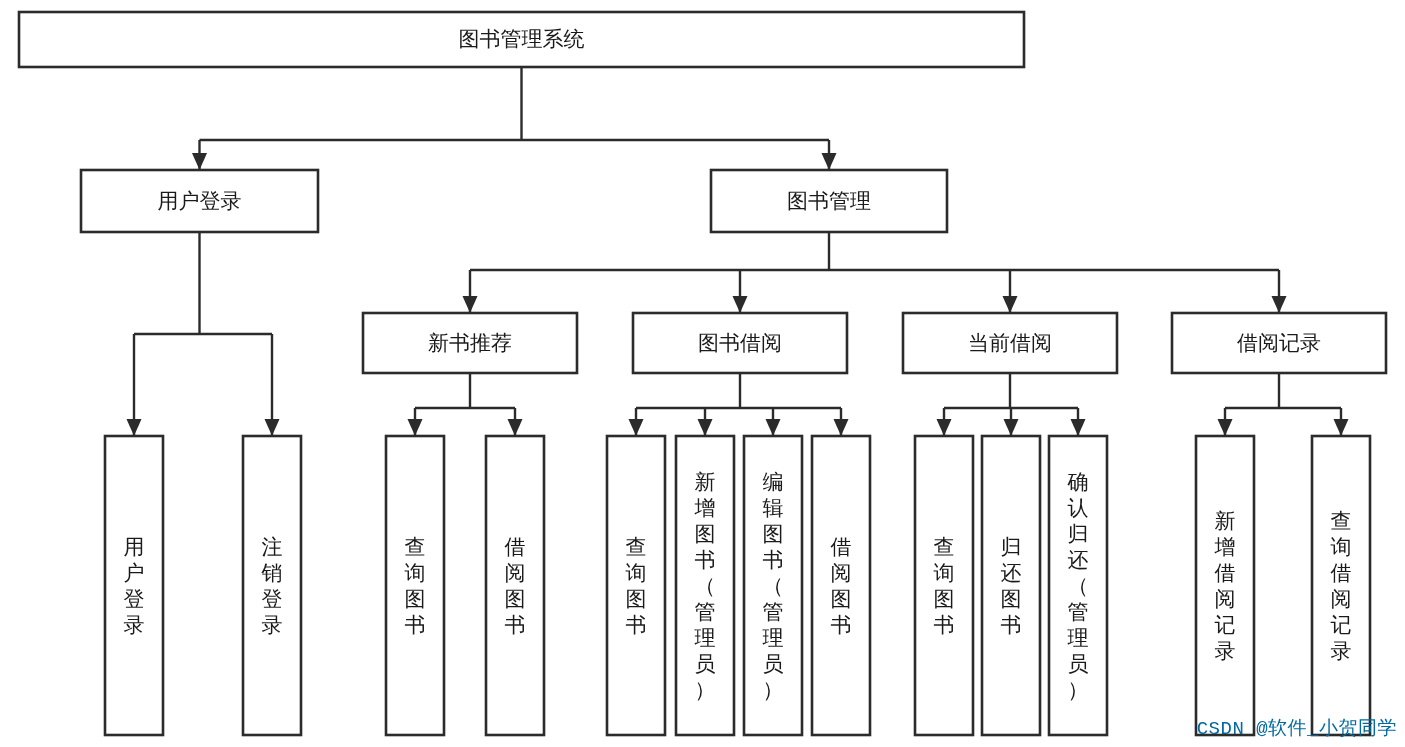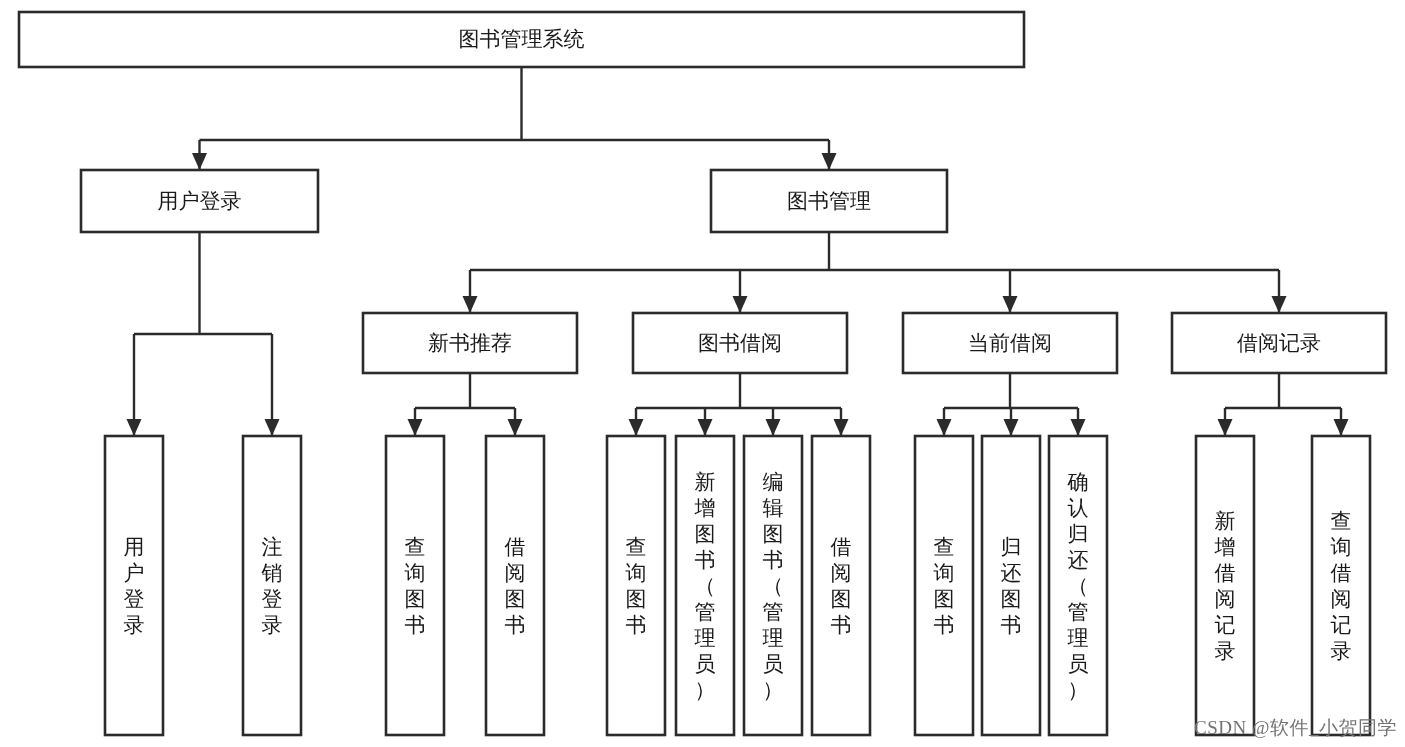--- a/index.html
+++ b/index.html
@@ -51,23 +51,23 @@
     fill: none;
   }
   .arrow-head {
     fill: #2b2b2b;
     stroke: none;
   }
   .watermark {
     position: absolute;
     right: 8px;
     bottom: 6px;
-    font-family: Liberation Serif, serif;
+    font-family: Liberation Mono, monospace;
     font-size: 19px;
-    color: #737373;
+    color: #0369a1;
     white-space: nowrap;
     letter-spacing: 0.5px;
     pointer-events: none;
   }
 </style>
 </head>
 <body>
 
 <div id="diagram-root">
   <svg class="diagram-canvas" viewBox="0 0 1405 747">

